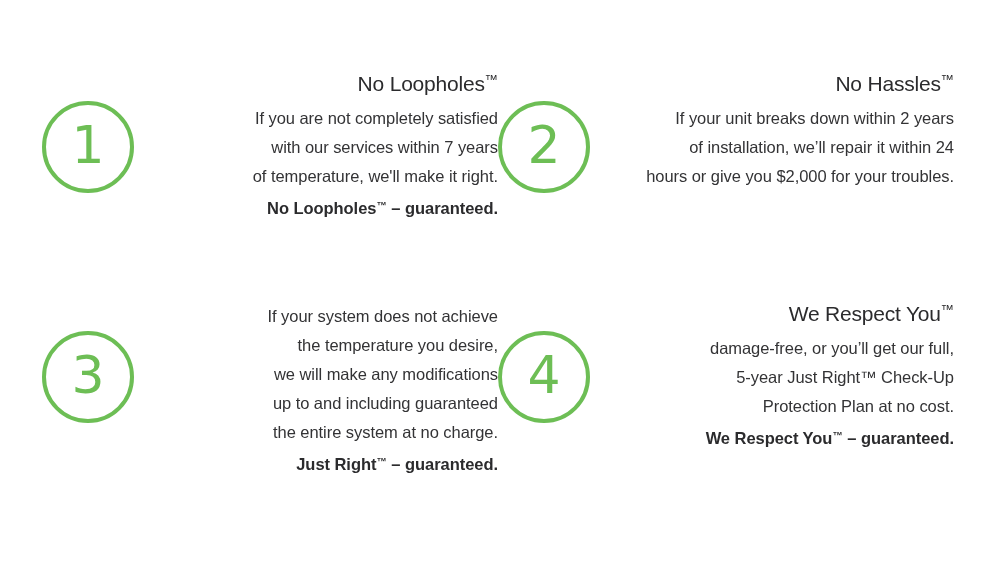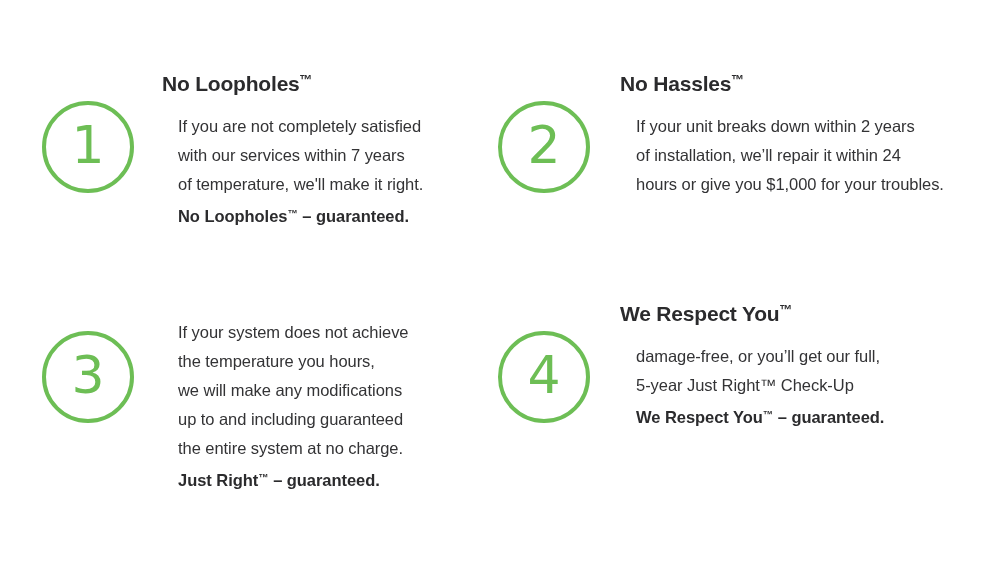--- a/index.html
+++ b/index.html
@@ -67,31 +67,33 @@
 
   .item-body {
     flex: 1 1 auto;
     padding-left: 24px;
     min-width: 0;
   }
 
   .item-title {
     margin: 0 0 8px 0;
     font-size: 21px;
-    font-weight: bold;
+    font-weight: normal;
     line-height: 1.15;
     color: #2b2b2d;
     letter-spacing: -0.2px;
     white-space: nowrap;
+    text-align: right;
   }
 
   .item-lines {
-    margin: 16px;
+    margin: 0;
     padding: 0;
     list-style: none;
+    text-align: right;
   }
 
   .item-line {
     font-size: 16.5px;
     line-height: 29px;
     color: #333335;
     letter-spacing: -0.05px;
     white-space: nowrap;
   }
 
@@ -141,52 +143,53 @@
     <div class="badge-wrap">
       <div class="badge">
         <span class="badge-number">2</span>
       </div>
     </div>
     <div class="item-body">
       <h2 class="item-title"><span>No Hassles</span><span class="tm">™</span></h2>
       <div class="item-lines">
         <div class="item-line">If your unit breaks down within 2 years</div>
         <div class="item-line">of installation, we’ll repair it within 24</div>
-        <div class="item-line">hours or give you $1,000 for your troubles.</div>
+        <div class="item-line">hours or give you $2,000 for your troubles.</div>
       </div>
     </div>
   </div>
 
   <div class="guarantee-item item-3 row-2">
     <div class="badge-wrap">
       <div class="badge">
         <span class="badge-number">3</span>
       </div>
     </div>
     <div class="item-body">
       <div class="item-lines">
         <div class="item-line">If your system does not achieve</div>
-        <div class="item-line">the temperature you hours,</div>
+        <div class="item-line">the temperature you desire,</div>
         <div class="item-line">we will make any modifications</div>
         <div class="item-line">up to and including guaranteed</div>
         <div class="item-line">the entire system at no charge.</div>
         <div class="item-line is-bold"><span>Just Right</span><span class="tm">™</span><span> – guaranteed.</span></div>
       </div>
     </div>
   </div>
 
   <div class="guarantee-item item-4 row-2">
     <div class="badge-wrap">
       <div class="badge">
         <span class="badge-number">4</span>
       </div>
     </div>
     <div class="item-body">
       <h2 class="item-title"><span>We Respect You</span><span class="tm">™</span></h2>
       <div class="item-lines">
         <div class="item-line">damage-free, or you’ll get our full,</div>
         <div class="item-line">5-year Just Right™ Check-Up</div>
+        <div class="item-line">Protection Plan at no cost.</div>
         <div class="item-line is-bold"><span>We Respect You</span><span class="tm">™</span><span> – guaranteed.</span></div>
       </div>
     </div>
   </div>
 
 </div>
 
 </body></html>

